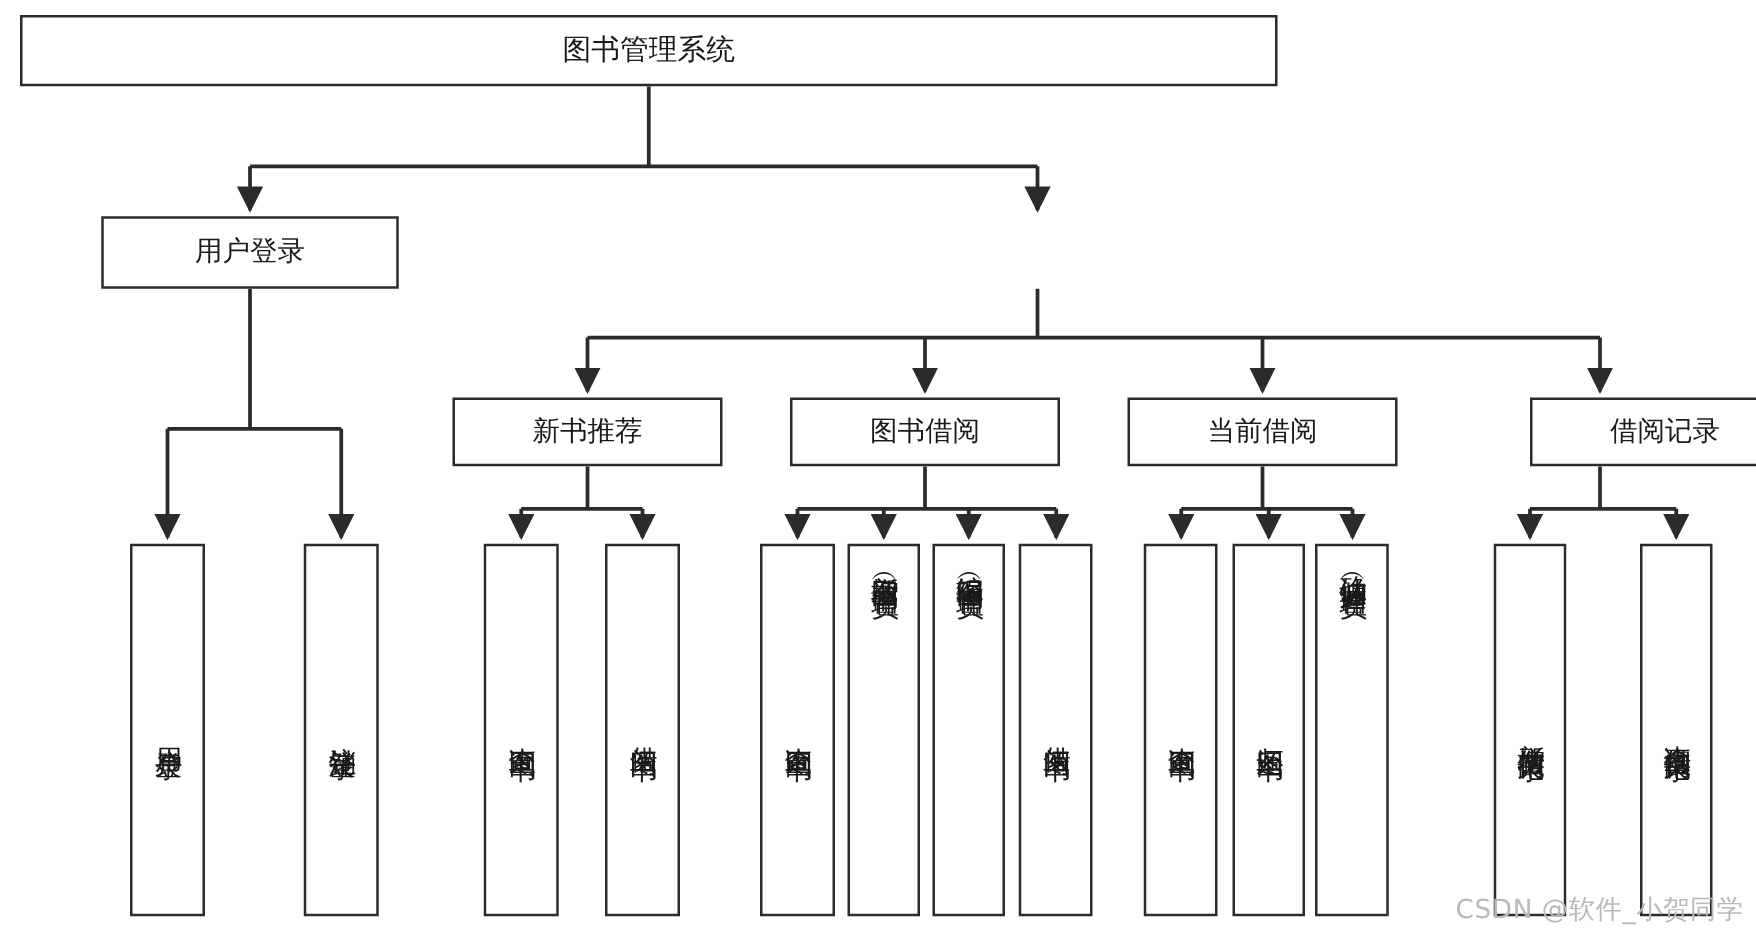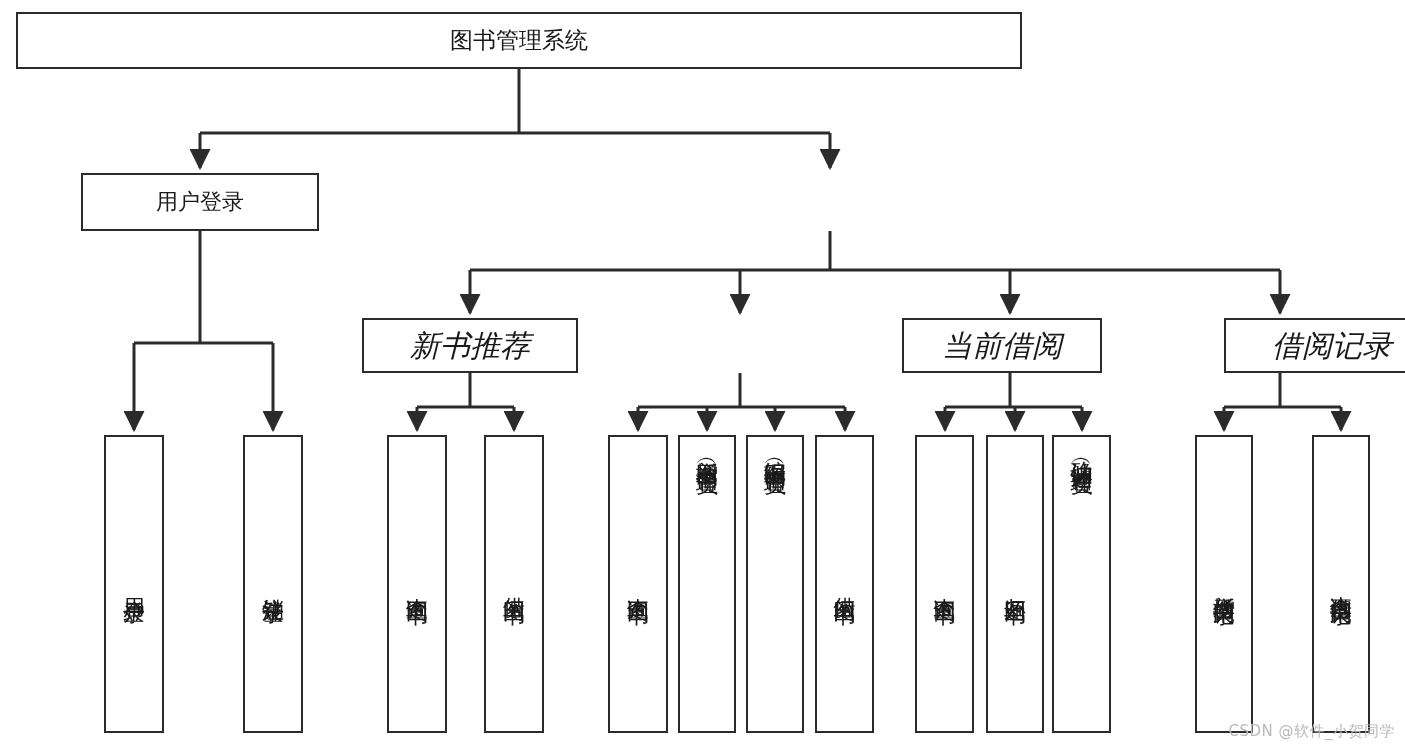--- a/index.html
+++ b/index.html
@@ -43,22 +43,21 @@
     color: #1a1a1a;
   }
   
   .node-root .node-label {
     font-size: 23px;
   }
   .node-l1 .node-label {
     font-size: 22px;
   }
   .node-l2 .node-label {
-    font-size: 30px;
-    font-style: italic;
+    font-size: 22px;
   }
   
   .node-leaf {
     align-items: flex-start;
     justify-content: center;
     padding-top: 6px;
   }
   .node-leaf .node-label {
     writing-mode: vertical-rl;
     text-orientation: upright;
@@ -69,21 +68,21 @@
   }
   
   .node-leaf.center {
     align-items: center;
     padding-top: 0;
   }
   #watermark {
     position: absolute;
     right: 10px;
     bottom: 6px;
-    font-size: 15px;
+    font-size: 21px;
     color: #b9b9b9;
     letter-spacing: 0.5px;
     white-space: nowrap;
     font-family: "DejaVu Sans", "Liberation Sans", sans-serif;
   }
 </style>
 </head>
 <body>
 
 <div id="diagram-root">
@@ -144,21 +143,24 @@
     <span class="node-label">图书管理系统</span>
   </div>
 
   <div class="node node-l1" id="node-l1-0" style="left: 81px; top: 173px; width: 238px; height: 58px;">
     <span class="node-label">用户登录</span>
   </div>
 
   <div class="node node-l2" id="node-l2-0" style="left: 362px; top: 318px; width: 216px; height: 55px;">
     <span class="node-label">新书推荐</span>
   </div>
-  <div class="node node-l2" id="node-l2-2" style="left: 902px; top: 318px; width: 200px; height: 55px;">
+  <div class="node node-l2" id="node-l2-1" style="left: 632px; top: 318px; width: 216px; height: 55px;">
+    <span class="node-label">图书借阅</span>
+  </div>
+  <div class="node node-l2" id="node-l2-2" style="left: 902px; top: 318px; width: 216px; height: 55px;">
     <span class="node-label">当前借阅</span>
   </div>
   <div class="node node-l2" id="node-l2-3" style="left: 1224px; top: 318px; width: 216px; height: 55px;">
     <span class="node-label">借阅记录</span>
   </div>
 
   <div class="node node-leaf center" id="node-leaf-0" style="left: 104px; top: 435px; width: 60px; height: 298px;">
     <span class="node-label">用户登录</span>
   </div>
   <div class="node node-leaf center" id="node-leaf-1" style="left: 243px; top: 435px; width: 60px; height: 298px;">

